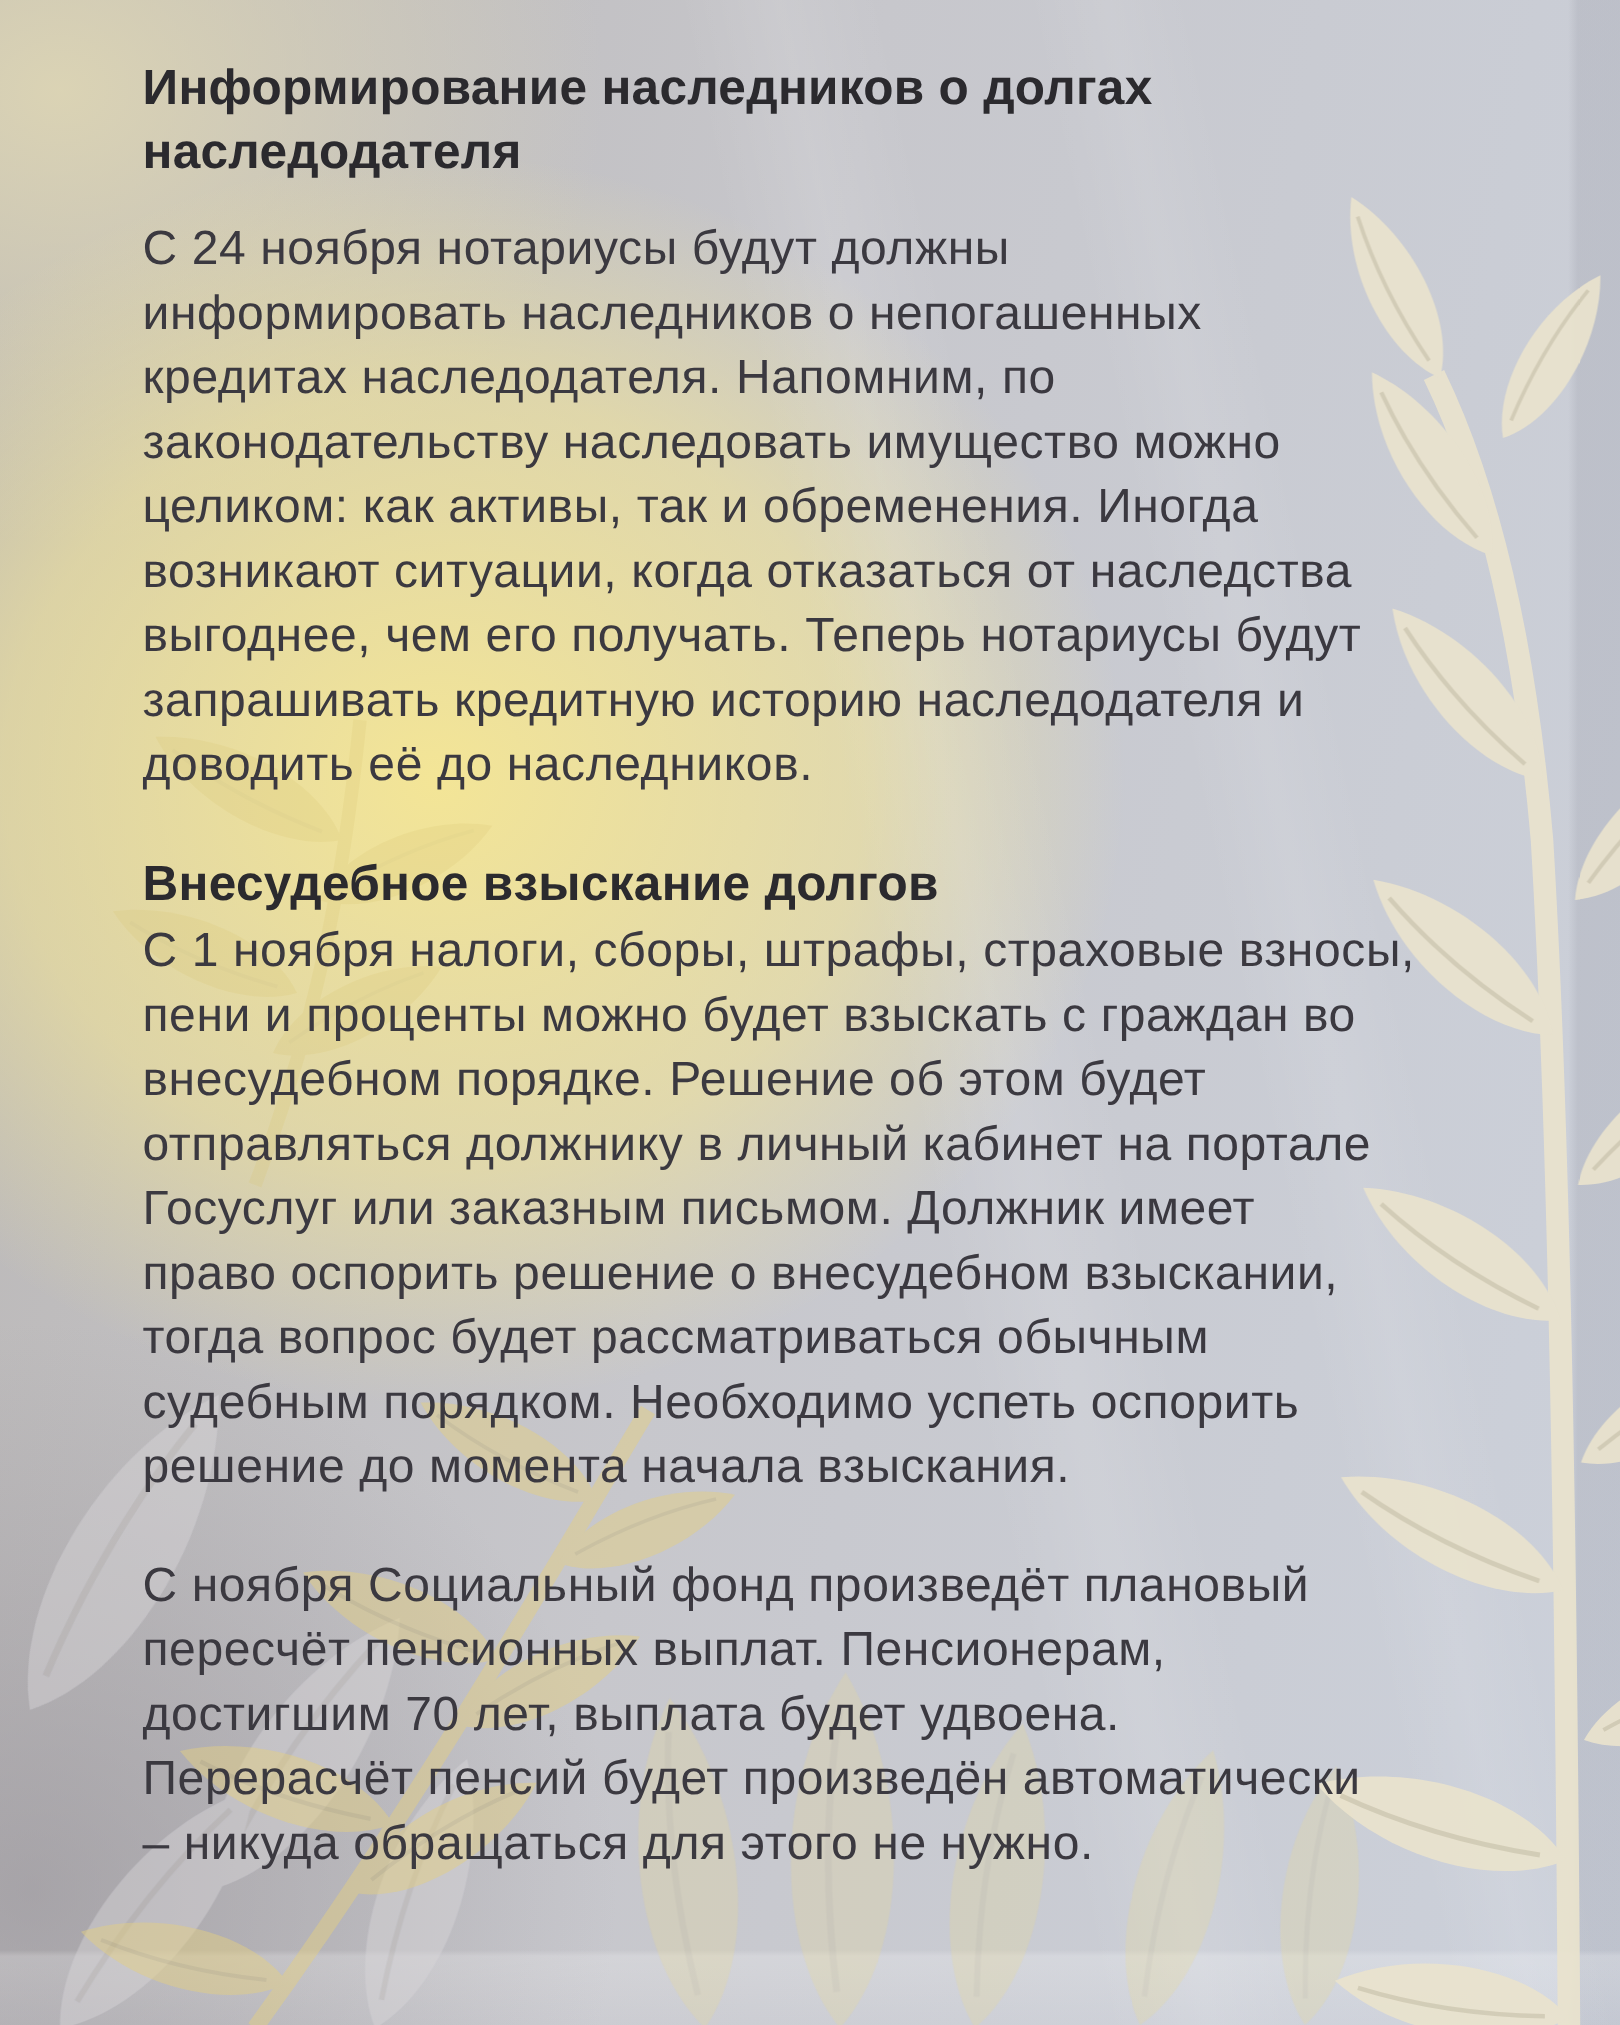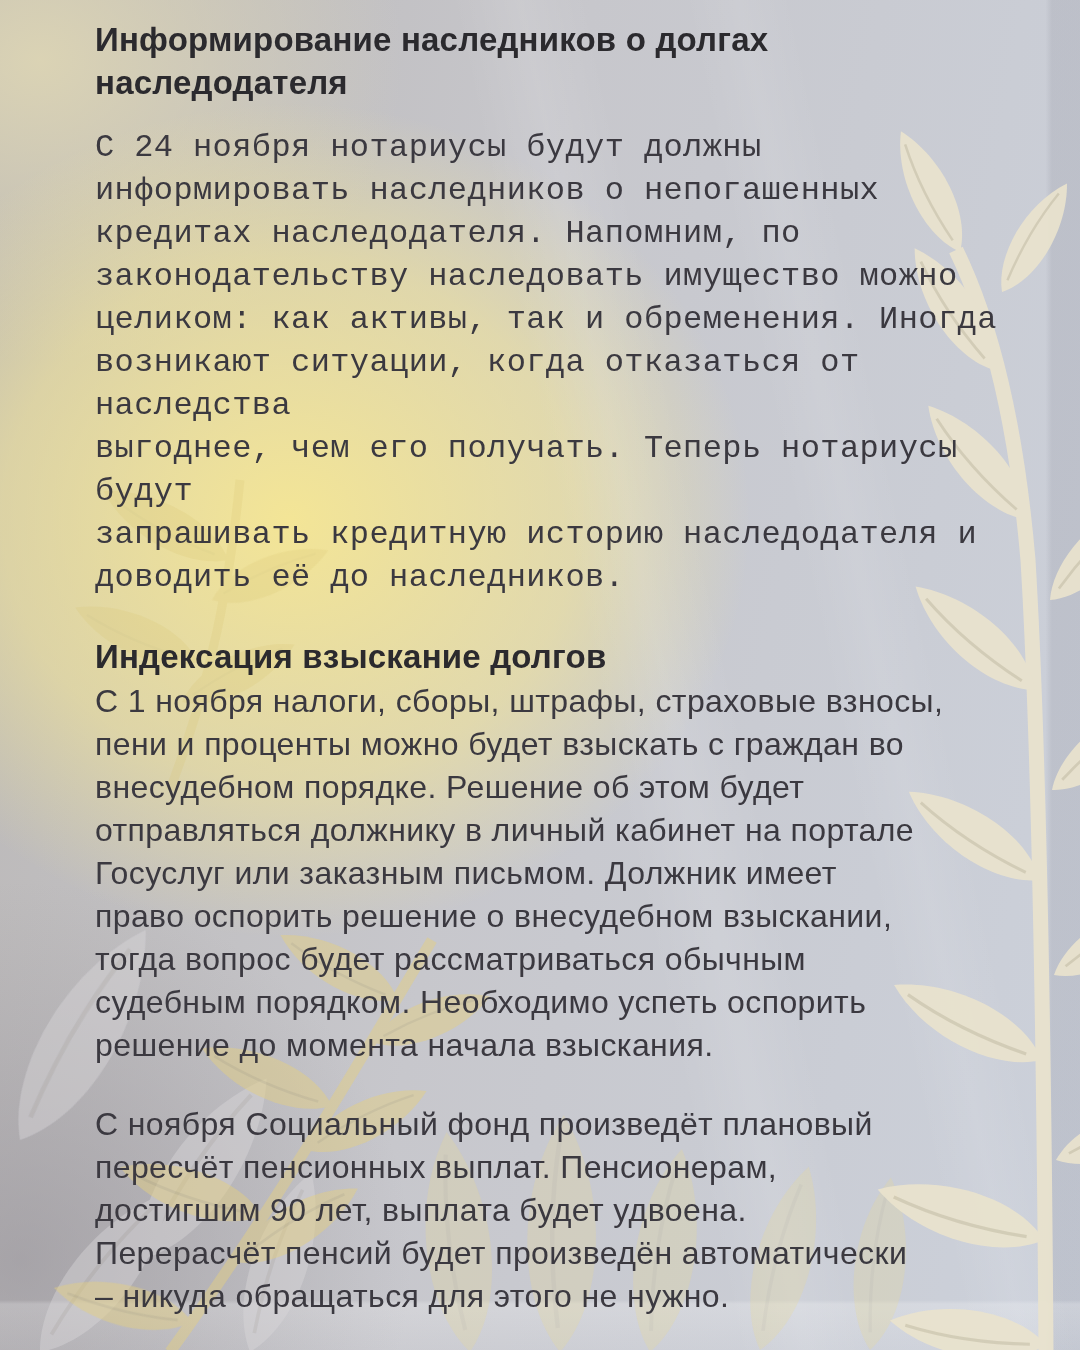--- a/index.html
+++ b/index.html
@@ -22,21 +22,21 @@
       linear-gradient(78deg, rgba(255,255,255,0) 54%, rgba(255,255,255,0.10) 59%, rgba(255,255,255,0) 64%, rgba(255,255,255,0) 71%, rgba(255,255,255,0.08) 75%, rgba(255,255,255,0) 79%),
       radial-gradient(ellipse 640px 580px at 290px 520px, rgba(246,231,148,0.95) 0%, rgba(246,231,148,0.55) 45%, rgba(246,231,148,0) 72%),
       radial-gradient(ellipse 520px 430px at 40px 60px, rgba(222,214,180,0.90) 0%, rgba(222,214,180,0) 70%),
       radial-gradient(ellipse 560px 540px at 20px 1260px, rgba(146,142,149,0.55) 0%, rgba(146,142,149,0) 70%),
       linear-gradient(100deg, #bab7b6 0%, #c7c7cc 45%, #ccd1db 100%);
   }
   .decor-svg { position: absolute; inset: 0; pointer-events: none; }
 
   .content {
     position: absolute; inset: 0;
-    padding: 18px 58px 0 95px;
+    padding: 36px 58px 0 95px;
     box-sizing: border-box;
   }
   .section { margin: 0; }
   .section + .section { margin-top: 36px; }
   .section-heading {
     margin: 0;
     font-weight: 700;
     font-size: 33px;
     line-height: 43px;
     letter-spacing: 0.2px;
@@ -45,21 +45,21 @@
   }
   .section-body {
     margin: 2px 0 0 0;
     font-weight: 400;
     font-size: 32px;
     line-height: 43px;
     letter-spacing: 0.4px;
     color: #3b3940;
     white-space: pre-line;
   }
-  .section-body.gap-after-heading { margin-top: 22px; font-family: Liberation Mono, monospace; }
+  .section-body.gap-after-heading { margin-top: 22px; }
 </style>
 </head>
 <body>
 
 <div class="canvas">
   <div class="bg"></div>
 
   <svg class="decor-svg" width="1080" height="1350" viewBox="0 0 1080 1350" aria-hidden="true">
     <defs>
       <g id="leaf">
@@ -130,34 +130,34 @@
 кредитах наследодателя. Напомним, по
 законодательству наследовать имущество можно
 целиком: как активы, так и обременения. Иногда
 возникают ситуации, когда отказаться от наследства
 выгоднее, чем его получать. Теперь нотариусы будут
 запрашивать кредитную историю наследодателя и
 доводить её до наследников.</p>
     </section>
 
     <section class="section">
-      <h2 class="section-heading">Индексация взыскание долгов</h2>
+      <h2 class="section-heading">Внесудебное взыскание долгов</h2>
       <p class="section-body">С 1 ноября налоги, сборы, штрафы, страховые взносы,
 пени и проценты можно будет взыскать с граждан во
 внесудебном порядке. Решение об этом будет
 отправляться должнику в личный кабинет на портале
 Госуслуг или заказным письмом. Должник имеет
 право оспорить решение о внесудебном взыскании,
 тогда вопрос будет рассматриваться обычным
 судебным порядком. Необходимо успеть оспорить
 решение до момента начала взыскания.</p>
     </section>
 
     <section class="section">
       <p class="section-body">С ноября Социальный фонд произведёт плановый
 пересчёт пенсионных выплат. Пенсионерам,
-достигшим 90 лет, выплата будет удвоена.
+достигшим 70 лет, выплата будет удвоена.
 Перерасчёт пенсий будет произведён автоматически
 – никуда обращаться для этого не нужно.</p>
     </section>
 
   </div>
 </div>
 
 </body></html>

